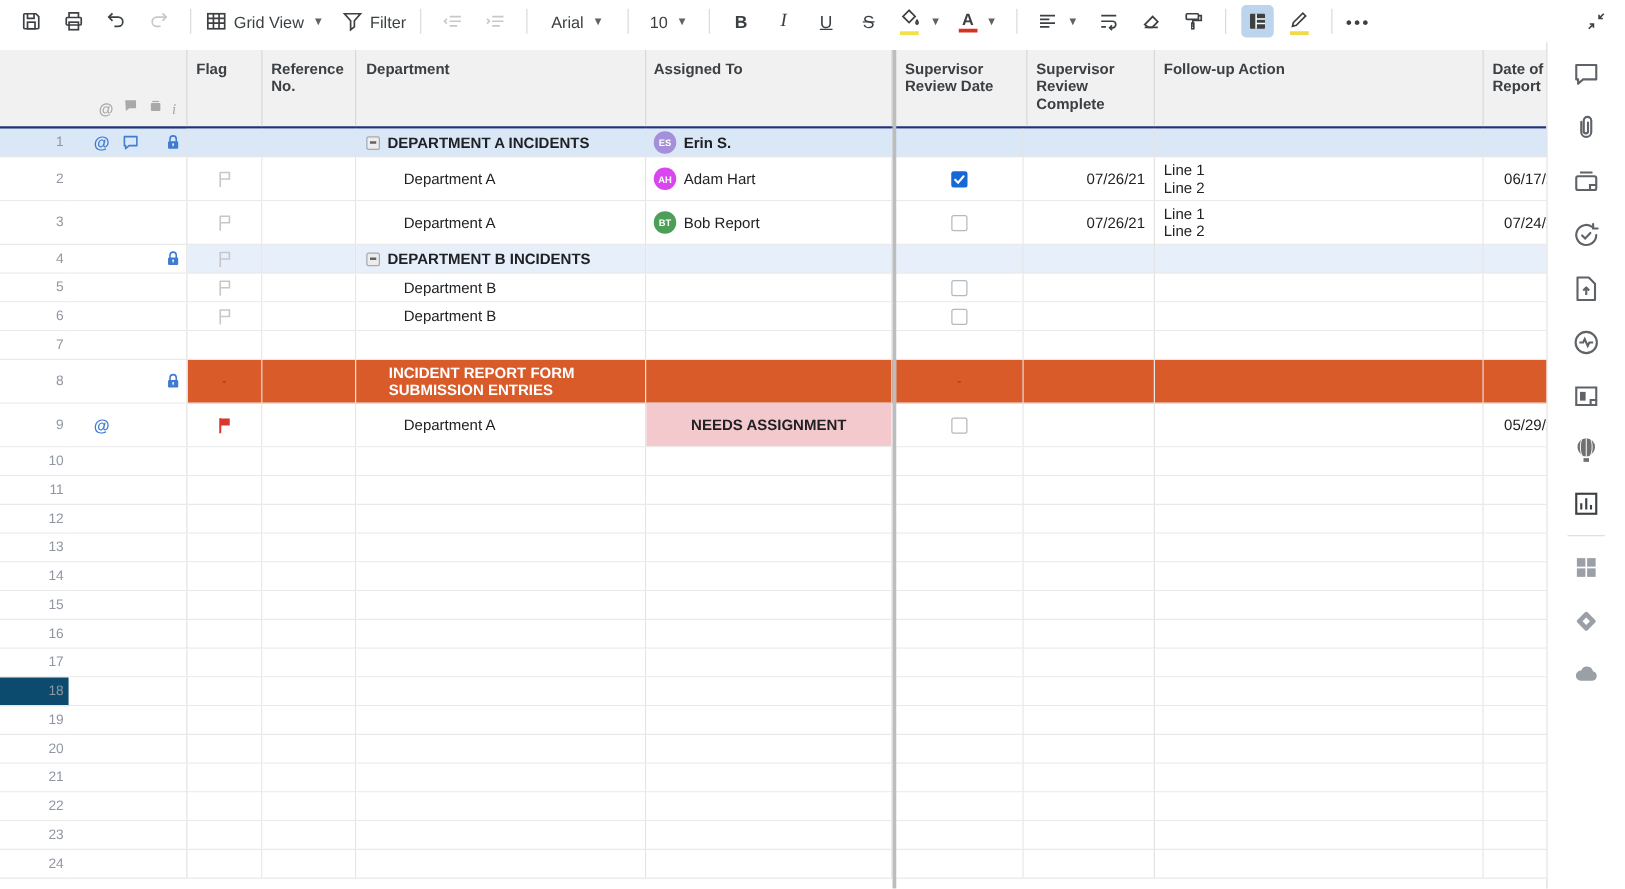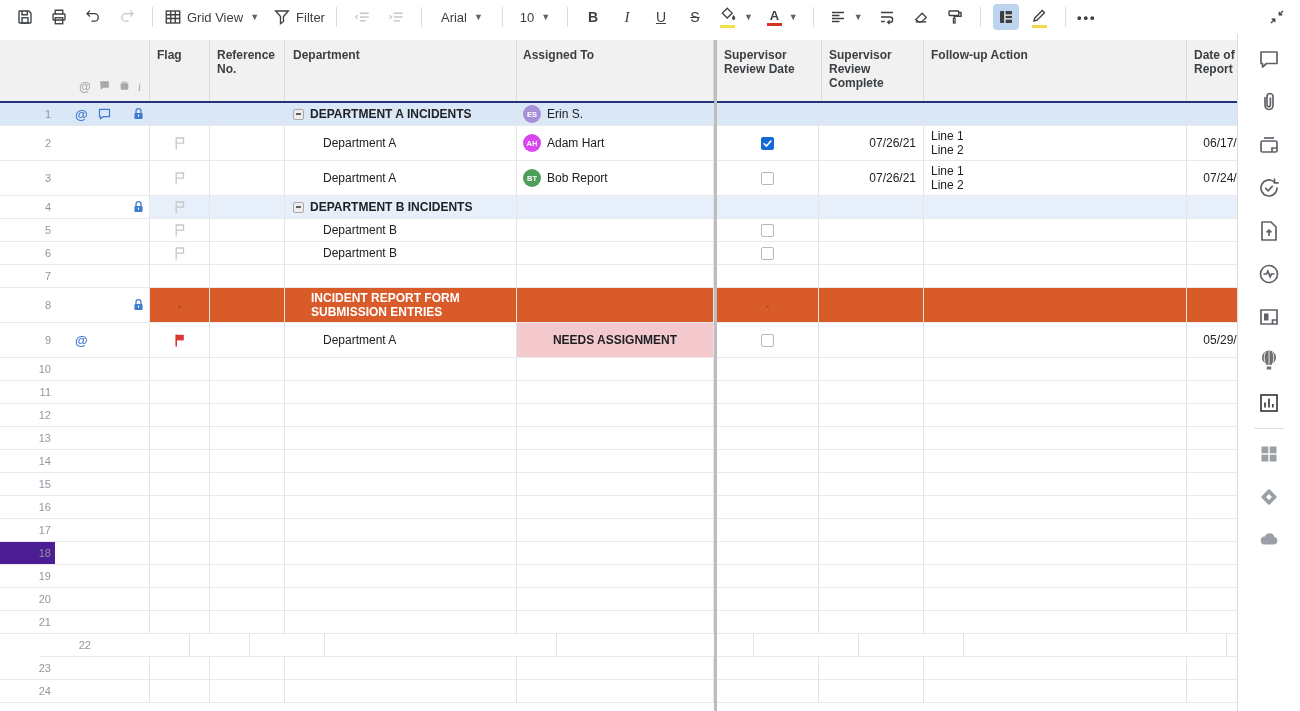--- a/index.html
+++ b/index.html
@@ -276,21 +276,21 @@
               </span>
             </div>
             <div class="cell c-flag" style="background: rgb(217, 231, 247);"></div>
             <div class="cell c-ref" style="background: rgb(217, 231, 247);"></div>
             <div class="cell c-dept" style="background: rgb(217, 231, 247);">
               <span class="cbox"></span>
               <span class="sec-title">DEPARTMENT A INCIDENTS</span>
             </div>
             <div class="cell c-asgn" style="background: rgb(217, 231, 247);">
               <span class="avatar" style="background: rgb(165, 143, 216);">ES</span>
-              <span style="font-weight: normal;">Erin S.</span>
+              <span style="font-weight: bold;">Erin S.</span>
             </div>
             <div class="c-div" style="background: rgb(217, 231, 247); border-bottom: 1px solid rgb(233, 233, 233);"></div>
             <div class="cell c-rc" style="background: rgb(217, 231, 247);"></div>
             <div class="cell c-rd" style="background: rgb(217, 231, 247);"></div>
             <div class="cell c-fu" style="background: rgb(217, 231, 247);"></div>
             <div class="cell c-date" style="background: rgb(217, 231, 247);"></div>
           </div>
           <div class="row" style="height: 35px;">
             <div class="cell rownum" style="background: rgb(255, 255, 255);">2</div>
             <div class="cell gutter" style="background: rgb(255, 255, 255);"></div>
@@ -604,21 +604,21 @@
             <div class="cell c-ref" style="background: rgb(255, 255, 255);"></div>
             <div class="cell c-dept" style="background: rgb(255, 255, 255);"></div>
             <div class="cell c-asgn" style="background: rgb(255, 255, 255);"></div>
             <div class="c-div" style="background: rgb(255, 255, 255); border-bottom: 1px solid rgb(233, 233, 233);"></div>
             <div class="cell c-rc" style="background: rgb(255, 255, 255);"></div>
             <div class="cell c-rd" style="background: rgb(255, 255, 255);"></div>
             <div class="cell c-fu" style="background: rgb(255, 255, 255);"></div>
             <div class="cell c-date" style="background: rgb(255, 255, 255);"></div>
           </div>
           <div class="row" style="height: 23px;">
-            <div class="cell rownum" style="background: #4c1d95;">18</div>
+            <div class="cell rownum" style="background: #0c4a6e;">18</div>
             <div class="cell gutter" style="background: rgb(255, 255, 255);"></div>
             <div class="cell c-flag" style="background: rgb(255, 255, 255);"></div>
             <div class="cell c-ref" style="background: rgb(255, 255, 255);"></div>
             <div class="cell c-dept" style="background: rgb(255, 255, 255);"></div>
             <div class="cell c-asgn" style="background: rgb(255, 255, 255);"></div>
             <div class="c-div" style="background: rgb(255, 255, 255); border-bottom: 1px solid rgb(233, 233, 233);"></div>
             <div class="cell c-rc" style="background: rgb(255, 255, 255);"></div>
             <div class="cell c-rd" style="background: rgb(255, 255, 255);"></div>
             <div class="cell c-fu" style="background: rgb(255, 255, 255);"></div>
             <div class="cell c-date" style="background: rgb(255, 255, 255);"></div>
@@ -656,21 +656,21 @@
             <div class="cell c-ref" style="background: rgb(255, 255, 255);"></div>
             <div class="cell c-dept" style="background: rgb(255, 255, 255);"></div>
             <div class="cell c-asgn" style="background: rgb(255, 255, 255);"></div>
             <div class="c-div" style="background: rgb(255, 255, 255); border-bottom: 1px solid rgb(233, 233, 233);"></div>
             <div class="cell c-rc" style="background: rgb(255, 255, 255);"></div>
             <div class="cell c-rd" style="background: rgb(255, 255, 255);"></div>
             <div class="cell c-fu" style="background: rgb(255, 255, 255);"></div>
             <div class="cell c-date" style="background: rgb(255, 255, 255);"></div>
           </div>
           <div class="row" style="height: 23px;">
-            <div class="cell rownum" style="background: rgb(255, 255, 255); margin-left: 40px;">22</div>
+            <div class="cell rownum" style="background: rgb(255, 255, 255);">22</div>
             <div class="cell gutter" style="background: rgb(255, 255, 255);"></div>
             <div class="cell c-flag" style="background: rgb(255, 255, 255);"></div>
             <div class="cell c-ref" style="background: rgb(255, 255, 255);"></div>
             <div class="cell c-dept" style="background: rgb(255, 255, 255);"></div>
             <div class="cell c-asgn" style="background: rgb(255, 255, 255);"></div>
             <div class="c-div" style="background: rgb(255, 255, 255); border-bottom: 1px solid rgb(233, 233, 233);"></div>
             <div class="cell c-rc" style="background: rgb(255, 255, 255);"></div>
             <div class="cell c-rd" style="background: rgb(255, 255, 255);"></div>
             <div class="cell c-fu" style="background: rgb(255, 255, 255);"></div>
             <div class="cell c-date" style="background: rgb(255, 255, 255);"></div>

